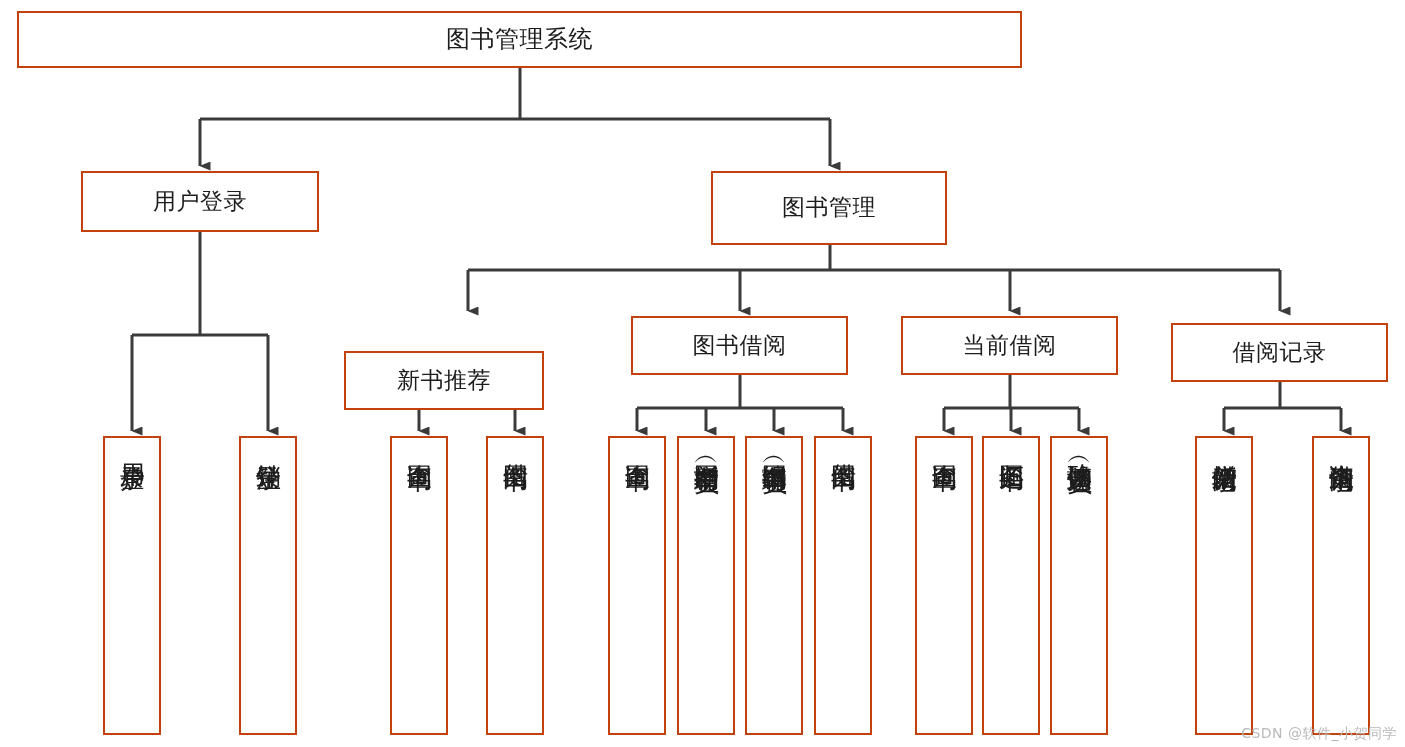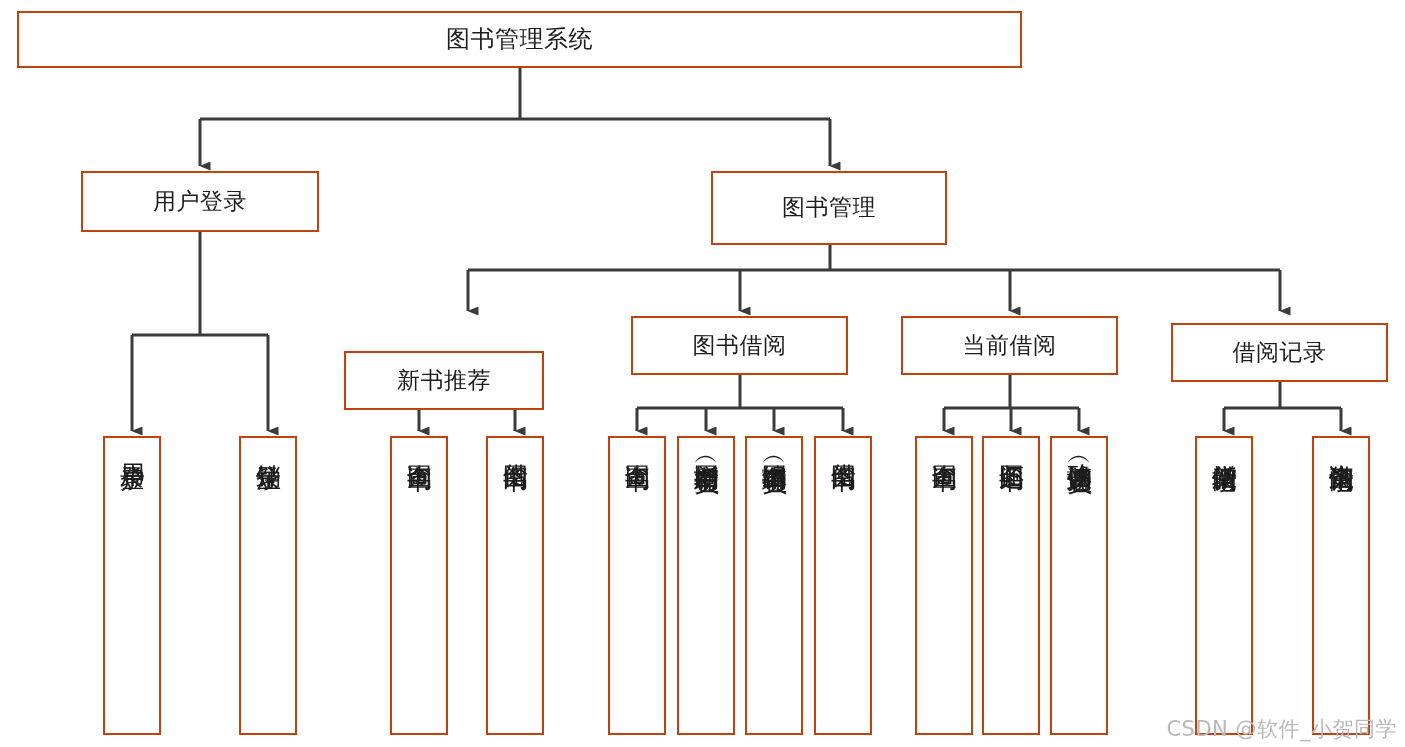--- a/index.html
+++ b/index.html
@@ -56,21 +56,21 @@
     font-size:25px;
     line-height:1.04;
     letter-spacing:1px;
     white-space:pre;
     text-align:left;
   }
   .watermark{
     position:absolute;
     right:8px;
     bottom:4px;
-    font-size:21px;
+    font-size:14px;
     color:#b9b9b9;
     letter-spacing:0.5px;
     white-space:nowrap;
     pointer-events:none;
   }
 </style>
 </head>
 <body>
 
 <div id="canvas">

